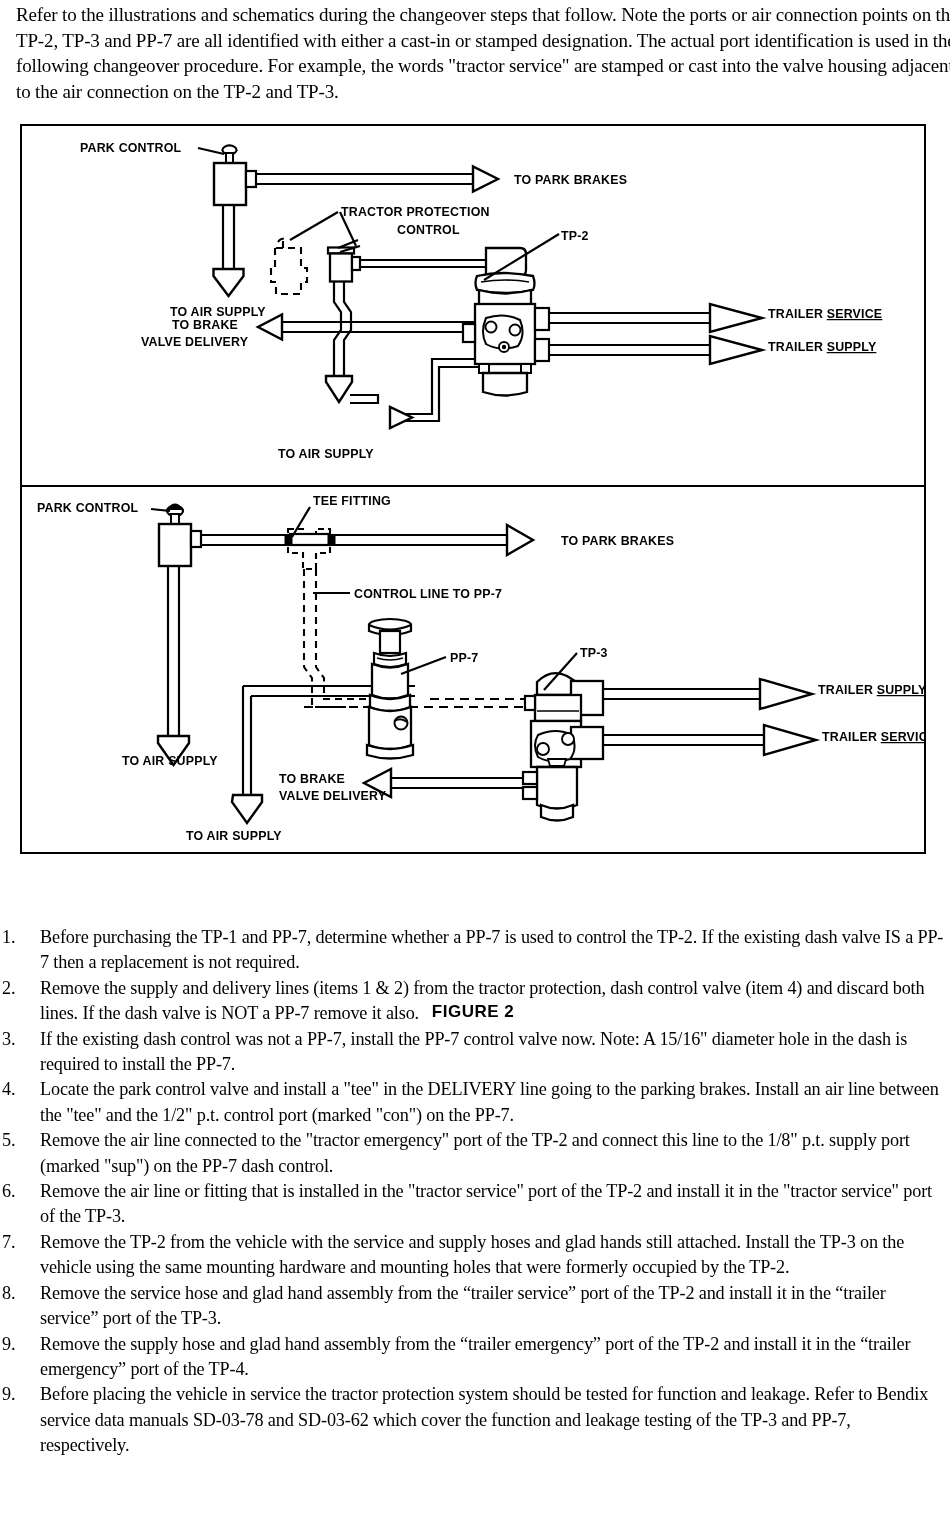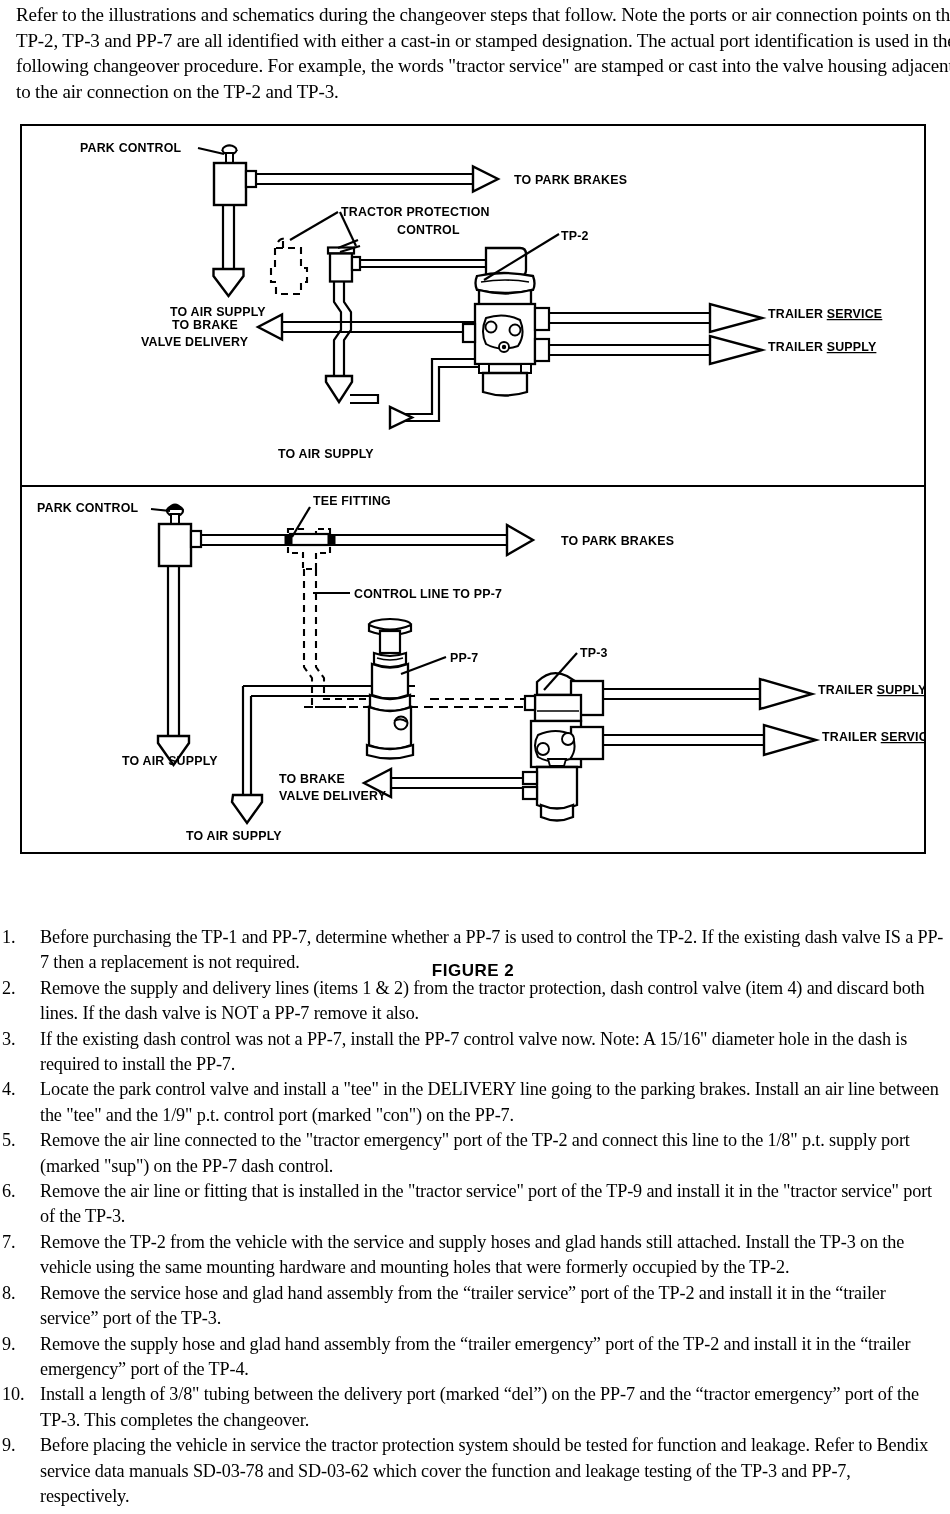--- a/index.html
+++ b/index.html
@@ -70,21 +70,21 @@
     font-family: "Liberation Sans", "DejaVu Sans", sans-serif;
     font-weight: bold;
     font-size: 12.4px;
     letter-spacing: 0.2px;
     fill: #000;
   }
 
   #figure-caption {
     position: absolute;
     left: 0;
-    top: 837px;
+    top: 878px;
     width: 906px;
     text-align: center;
     font-family: "Liberation Sans", "DejaVu Sans", sans-serif;
     font-weight: bold;
     font-size: 17px;
     letter-spacing: 0.5px;
   }
 
   
   #procedure-list {
@@ -378,51 +378,47 @@
     <div class="proc-text">Remove the supply and delivery lines (items 1 &amp; 2) from the tractor protection, dash control valve (item 4) and discard both lines. If the dash valve is NOT a PP-7 remove it also.</div>
   </div>
 
   <div class="proc-item">
     <div class="proc-num">3.</div>
     <div class="proc-text">If the existing dash control was not a PP-7, install the PP-7 control valve now. Note: A 15/16" diameter hole in the dash is required to install the PP-7.</div>
   </div>
 
   <div class="proc-item">
     <div class="proc-num">4.</div>
-    <div class="proc-text">Locate the park control valve and install a "tee" in the DELIVERY line going to the parking brakes. Install an air line between the "tee" and the 1/9" p.t. control port (marked "con") on the PP-7.</div>
+    <div class="proc-text">Locate the park control valve and install a "tee" in the DELIVERY line going to the parking brakes. Install an air line between the "tee" and the 1/2" p.t. control port (marked "con") on the PP-7.</div>
   </div>
 
   <div class="proc-item">
     <div class="proc-num">5.</div>
     <div class="proc-text">Remove the air line connected to the "tractor emergency" port of the TP-2 and connect this line to the 1/8" p.t. supply port (marked "sup") on the PP-7 dash control.</div>
   </div>
 
   <div class="proc-item">
     <div class="proc-num">6.</div>
-    <div class="proc-text">Remove the air line or fitting that is installed in the "tractor service" port of the TP-9 and install it in the "tractor service" port of the TP-3.</div>
+    <div class="proc-text">Remove the air line or fitting that is installed in the "tractor service" port of the TP-2 and install it in the "tractor service" port of the TP-3.</div>
   </div>
 
   <div class="proc-item">
     <div class="proc-num">7.</div>
     <div class="proc-text">Remove the TP-2 from the vehicle with the service and supply hoses and glad hands still attached. Install the TP-3 on the vehicle using the same mounting hardware and mounting holes that were formerly occupied by the TP-2.</div>
   </div>
 
   <div class="proc-item">
     <div class="proc-num">8.</div>
     <div class="proc-text">Remove the service hose and glad hand assembly from the “trailer service” port of the TP-2 and install it in the “trailer service” port of the TP-3.</div>
   </div>
 
   <div class="proc-item">
     <div class="proc-num">9.</div>
     <div class="proc-text">Remove the supply hose and glad hand assembly from the “trailer emergency” port of the TP-2 and install it in the “trailer emergency” port of the TP-4.</div>
   </div>
 
-  <div class="proc-item">
-    <div class="proc-num">10.</div>
-    <div class="proc-text">Install a length of 3/8" tubing between the delivery port (marked “del”) on the PP-7 and the “tractor emergency” port of the TP-3. This completes the changeover.</div>
-  </div>
 
   <div class="proc-item">
     <div class="proc-num">9.</div>
     <div class="proc-text">Before placing the vehicle in service the tractor protection system should be tested for function and leakage. Refer to Bendix service data manuals SD-03-78 and SD-03-62 which cover the function and leakage testing of the TP-3 and PP-7, respectively.</div>
   </div>
 
 </div>
 
 </body></html>

